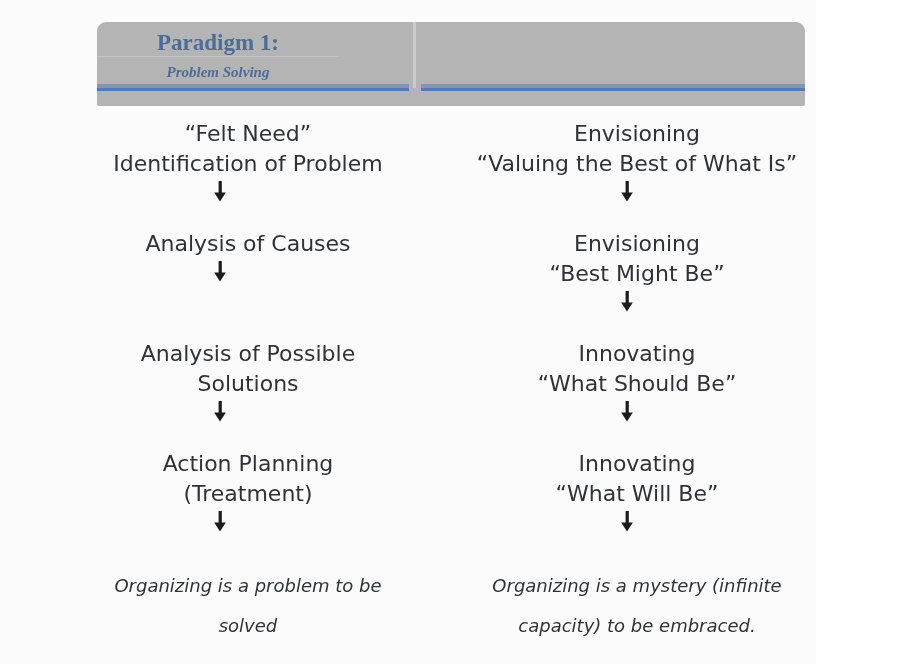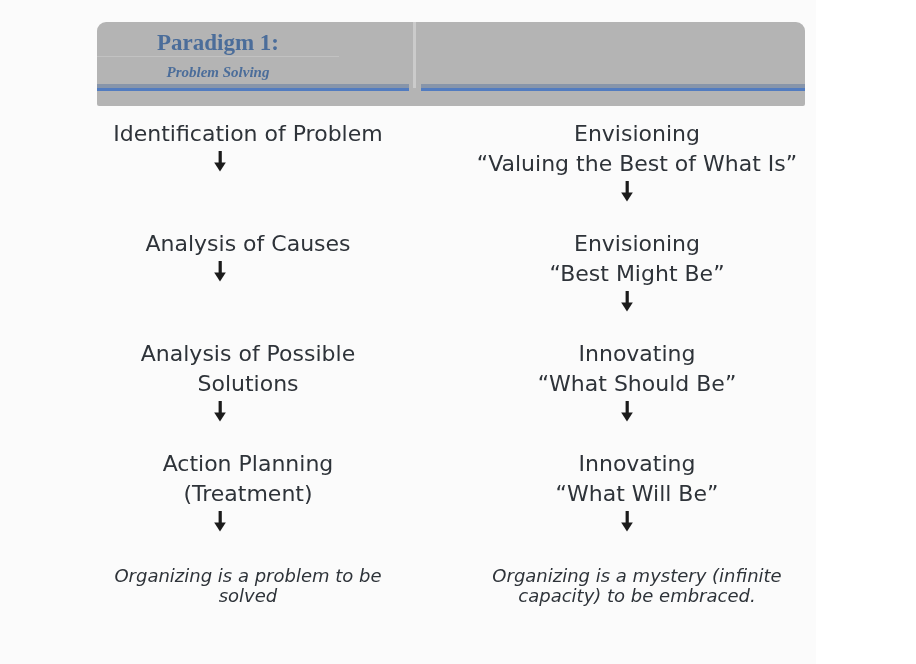--- a/index.html
+++ b/index.html
@@ -49,21 +49,21 @@
   .step-line {
     font-size:22px; line-height:30px; color:#2e3339;
     text-align:center; white-space:nowrap;
   }
   .arrow-icon { margin-top:2px; position:relative; }
   .col-left  .arrow-icon { left:-28px; }
   .col-right .arrow-icon { left:-10px; }
 
   .caption { padding-top:16px; display:flex; justify-content:center; }
   .caption-inner {
-    font-style:italic; font-size:18px; line-height:20px;
+    font-style:italic; font-size:18px; line-height:40px;
     color:#2e3339; text-align:center;
   }
   .col-left  .caption-inner { width:290px; }
   .col-right .caption-inner { width:320px; }
 </style>
 </head>
 <body>
 
 <div class="canvas">
 
@@ -73,20 +73,21 @@
       <div class="h-line2">Problem Solving</div>
     </div>
     <div class="header-gap"></div>
     <div class="header-cell right">
     </div>
   </div>
 
   <div class="col col-left">
 
     <div class="step">
+      <div class="step-line">“Felt Need”</div>
       <div class="step-line">Identification of Problem</div>
       <svg class="arrow-icon" width="16" height="21" viewBox="0 0 16 21">
         <rect x="6.6" y="0" width="3.2" height="12.5" fill="#1b1b1b"></rect>
         <polygon points="2.2,11.5 13.8,11.5 8,20.5" fill="#1b1b1b"></polygon>
       </svg>
     </div>
 
     <div class="step">
       <div class="step-line">Analysis of Causes</div>
       <svg class="arrow-icon" width="16" height="21" viewBox="0 0 16 21">

